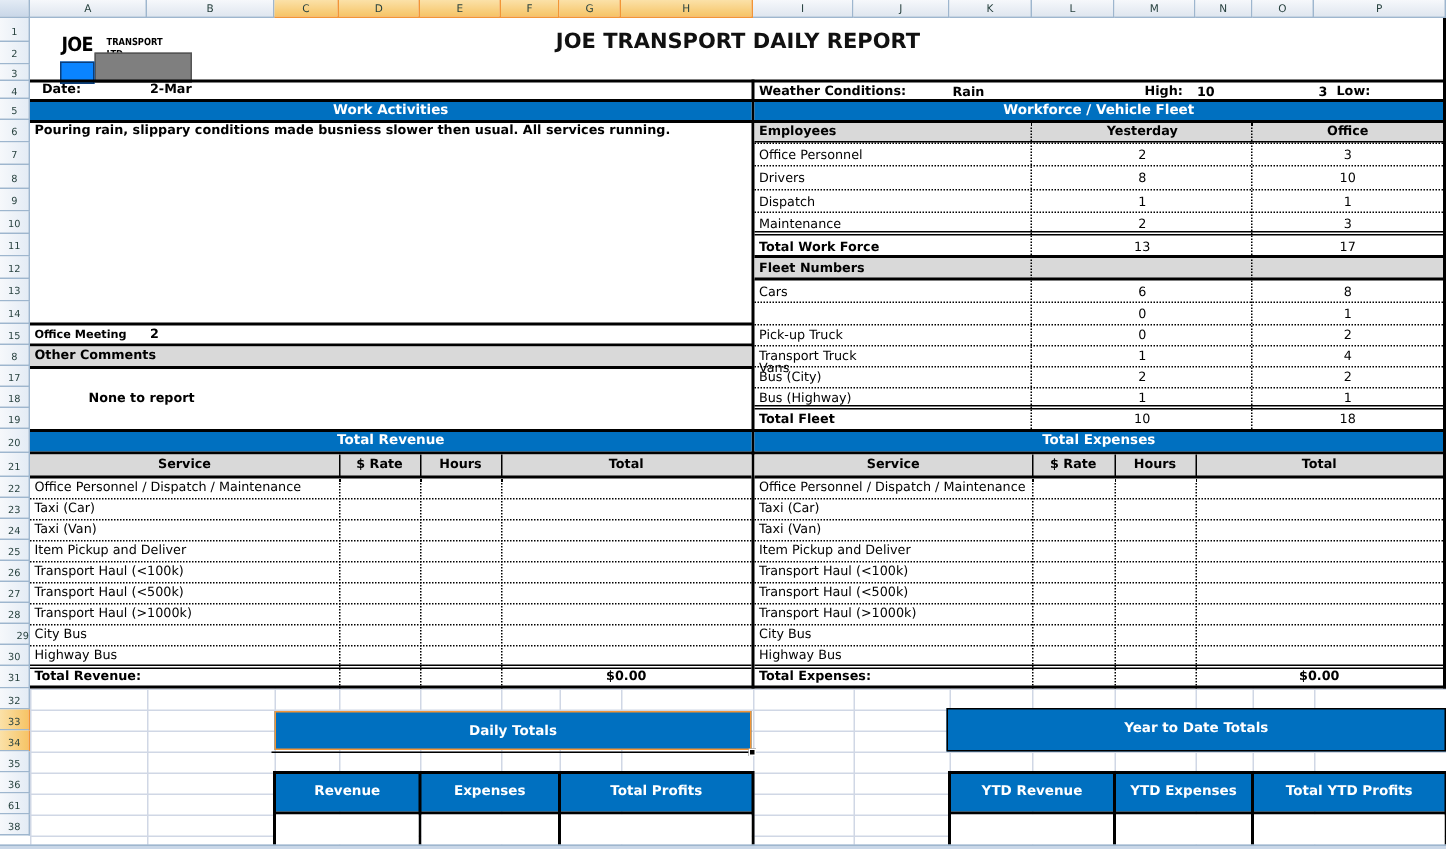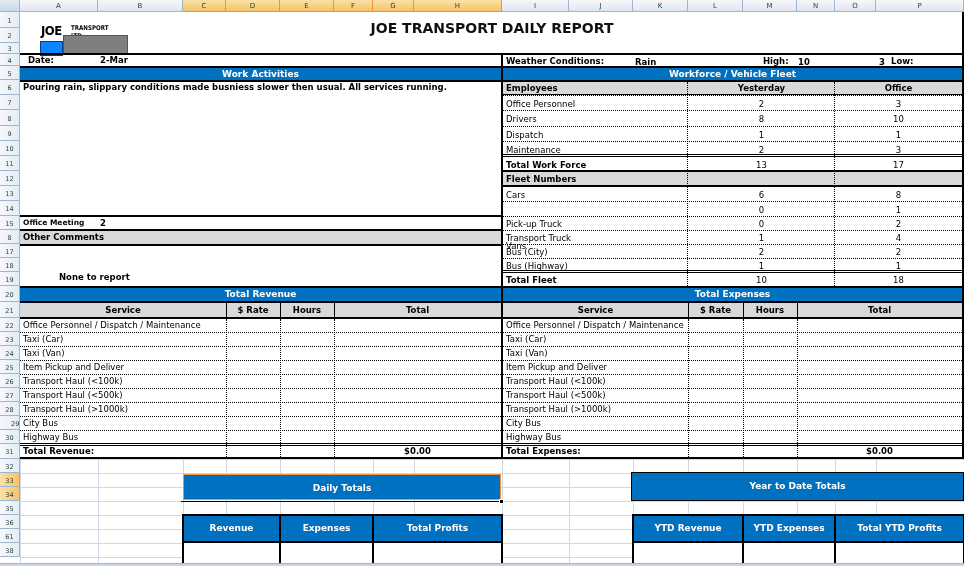--- a/index.html
+++ b/index.html
@@ -146,21 +146,21 @@
 
 <div class="txt b" style="left:23px;top:80px;">Pouring rain, slippary conditions made busniess slower then usual. All services running.</div>
 
 <div class="hl" style="left:20px;top:215px;width:482px;height:2px;"></div>
 <div class="txt b" style="left:23px;top:216px;font-size:7.5px;">Office Meeting</div>
 <div class="txt b" style="left:100px;top:216px;">2</div>
 <div class="hl" style="left:20px;top:229px;width:482px;height:2px;"></div>
 <div class="gray" style="left:20px;top:231px;width:481px;height:13px;"></div>
 <div class="txt b" style="left:23px;top:230px;">Other Comments</div>
 <div class="hl" style="left:20px;top:244px;width:482px;height:2px;"></div>
-<div class="txt b" style="left:23px;top:270px;padding-left:36px;">None to report</div>
+<div class="txt b" style="left:23px;top:259px;padding-left:36px;">None to report</div>
 
 <div id="workforce">
     <div class="gray" style="left: 503px; top: 82px; width: 459px; height: 13px;"></div>
     <div class="txt b" style="left: 506px; top: 81px;">Employees</div>
     <div class="txt b c" style="left: 688px; top: 81px; width: 147px;">Yesterday</div>
     <div class="txt b c" style="left: 835px; top: 81px; width: 127px;">Office</div>
     <div class="txt" style="left: 506px; top: 96.5px;">Office Personnel</div>
     <div class="txt c" style="left: 688px; top: 96.5px; width: 147px;">2</div>
     <div class="txt c" style="left: 835px; top: 96.5px; width: 127px;">3</div>
     <div class="txt" style="left: 506px; top: 112px;">Drivers</div>

